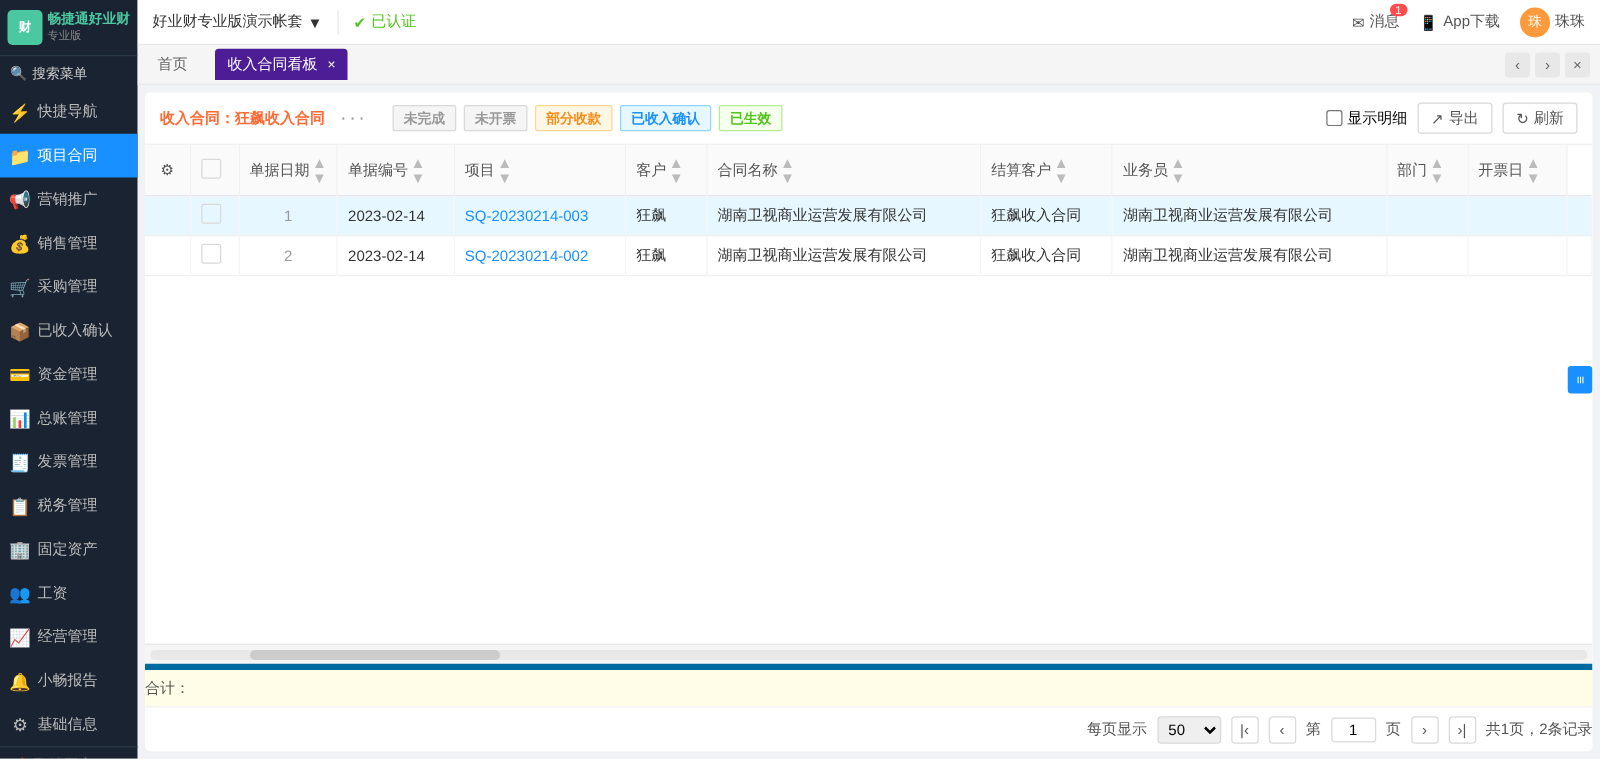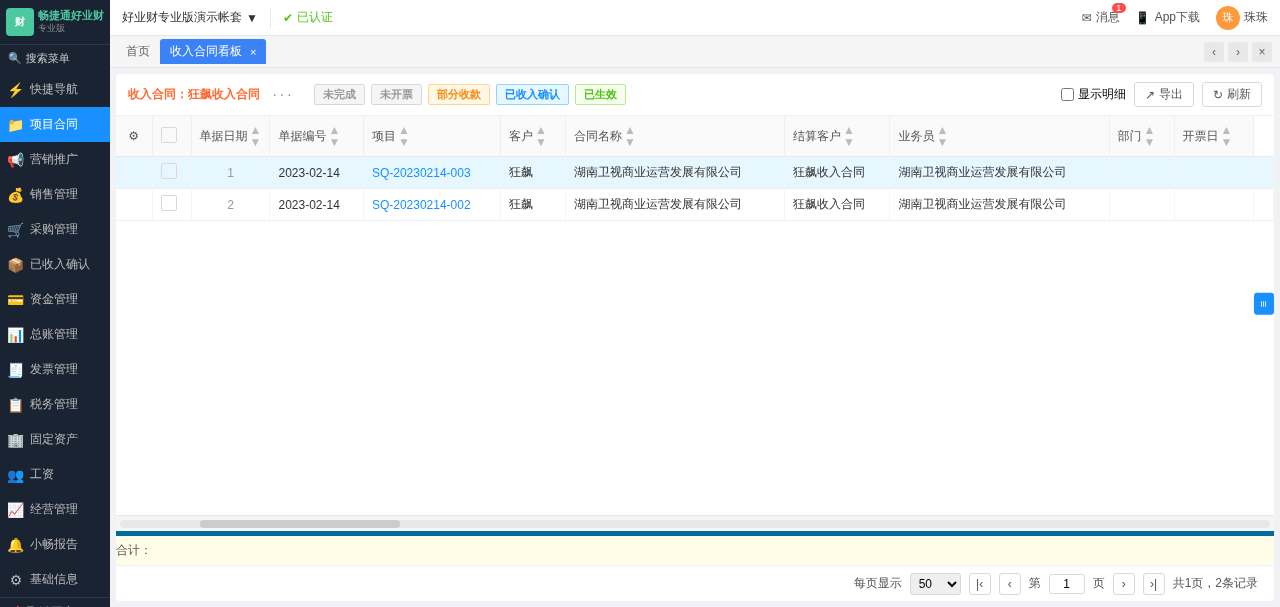--- a/index.html
+++ b/index.html
@@ -25,21 +25,21 @@
     .topbar-selector { display: flex; align-items: center; gap: 4px; color: #333; font-size: 12px; cursor: pointer; }
     .topbar-certified { display: flex; align-items: center; gap: 4px; color: #52c41a; font-size: 12px; }
     .topbar-right { margin-left: auto; display: flex; align-items: center; gap: 16px; }
     .topbar-right-item { display: flex; align-items: center; gap: 4px; color: #555; cursor: pointer; font-size: 12px; position: relative; }
     .badge { background: #ff4d4f; color: white; border-radius: 8px; padding: 0 4px; font-size: 9px; position: absolute; top: -6px; right: -6px; min-width: 14px; text-align: center; }
     .avatar { width: 24px; height: 24px; border-radius: 50%; background: #ff9a3c; display: flex; align-items: center; justify-content: center; color: white; font-size: 11px; }
 
     
     .tabs-bar { height: 32px; background: #f5f5f5; border-bottom: 1px solid #e8e8e8; display: flex; align-items: center; padding: 0 8px; gap: 2px; }
     .tab-item { padding: 4px 10px; border-radius: 3px 3px 0 0; cursor: pointer; font-size: 12px; color: #666; background: #e8e8e8; display: flex; align-items: center; gap: 4px; }
-    .tab-item.active { background: #3b82f6; color: white; }
+    .tab-item.active { background: #4c1d95; color: white; margin-left: 12px; }
     .tab-home { color: #666; background: none; padding: 4px 8px; }
     .tab-nav { margin-left: auto; display: flex; gap: 4px; }
     .tab-nav-btn { width: 20px; height: 20px; background: #e8e8e8; border-radius: 3px; display: flex; align-items: center; justify-content: center; cursor: pointer; color: #666; font-size: 12px; }
 
     
     .content { flex: 1; background: #fff; overflow: hidden; display: flex; flex-direction: column; margin: 6px; border-radius: 4px; }
 
     
     .contract-header { padding: 8px 12px; display: flex; align-items: center; gap: 12px; border-bottom: 1px solid #f0f0f0; }
     .contract-title { font-size: 13px; font-weight: bold; color: #333; }
@@ -79,21 +79,21 @@
 
     
     .table-footer { padding: 6px 0; background: #fffde7; border-top: 5px solid #0369a1; font-size: 12px; color: #555; }
 
     
     .scroll-area { height: 16px; background: #f5f5f5; border-top: 1px solid #e8e8e8; display: flex; align-items: center; padding: 2px 4px; }
     .scroll-track { flex: 1; height: 8px; background: #e8e8e8; border-radius: 4px; position: relative; }
     .scroll-thumb { width: 200px; height: 8px; background: #ccc; border-radius: 4px; position: absolute; left: 80px; }
 
     
-    .pagination { height: 36px; display: flex; align-items: center; justify-content: flex-end; padding: 0 16px; gap: 8px; color: #555; font-size: 12px; border-top: 1px solid #f0f0f0; }
+    .pagination { height: 36px; display: flex; align-items: center; justify-content: flex-end; padding: 0 0; gap: 8px; color: #555; font-size: 12px; border-top: 1px solid #f0f0f0; }
     .pagination select { border: 1px solid #d9d9d9; padding: 2px 4px; border-radius: 3px; outline: none; }
     .page-btn { width: 22px; height: 22px; border: 1px solid #d9d9d9; background: #fff; border-radius: 3px; display: flex; align-items: center; justify-content: center; cursor: pointer; color: #555; font-size: 12px; }
     .page-input { width: 36px; border: 1px solid #d9d9d9; border-radius: 3px; text-align: center; padding: 2px; outline: none; }
 
     .topbar-divider { width: 1px; height: 20px; background: #e8e8e8; }
   </style>
 </head>
 <body>
 
 <div class="sidebar">

